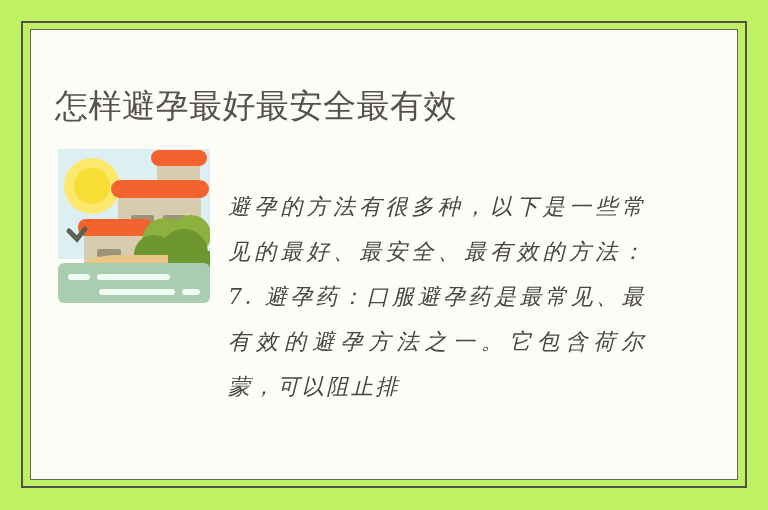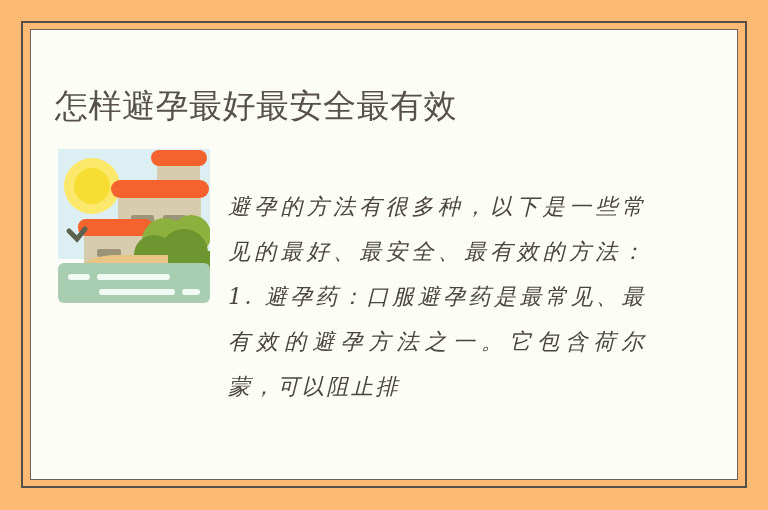--- a/index.html
+++ b/index.html
@@ -10,21 +10,21 @@
     width: 768px;
     height: 510px;
     background: #FDFCF3;
     font-family: "Liberation Sans", "DejaVu Sans", sans-serif;
     overflow: hidden;
   }
   #page {
     position: relative;
     width: 768px;
     height: 510px;
-    background: #fdba74;
+    background: #bef264;
   }
   
   .frame-outer {
     position: absolute;
     left: 21px;
     top: 21px;
     width: 726px;
     height: 467px;
     border: 2px solid #565146;
     box-sizing: border-box;
@@ -121,15 +121,15 @@
       <path d="M14 130 Q30 112 58 112 L110 112 L110 132 L14 132 Z" fill="#E8C584"></path>
 
       <rect x="0" y="120" width="152" height="40" rx="6" fill="#A8CDB0"></rect>
       <rect x="10" y="131" width="22" height="6" rx="3" fill="#F2FAF4"></rect>
       <rect x="39" y="131" width="73" height="6" rx="3" fill="#F2FAF4"></rect>
       <rect x="41" y="146" width="76" height="6" rx="3" fill="#F2FAF4"></rect>
       <rect x="124" y="146" width="18" height="6" rx="3" fill="#F2FAF4"></rect>
     </svg>
   </div>
 
-  <p class="body-text">避孕的方法有很多种，以下是一些常见的最好、最安全、最有效的方法：1. 避孕药：口服避孕药是最常见、最有效的避孕方法之一。它包含荷尔蒙，可以阻止排</p>
+  <p class="body-text">避孕的方法有很多种，以下是一些常见的最好、最安全、最有效的方法：7. 避孕药：口服避孕药是最常见、最有效的避孕方法之一。它包含荷尔蒙，可以阻止排</p>
 
 </div>
 
 </body></html>

